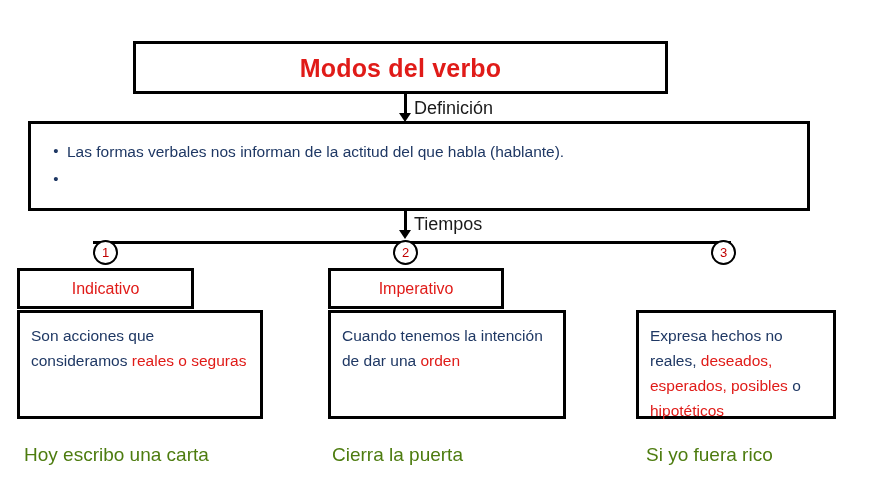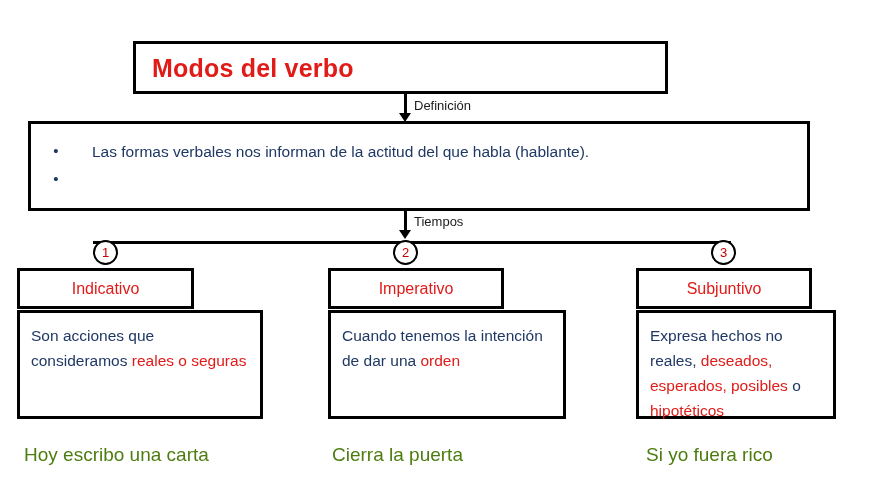--- a/index.html
+++ b/index.html
@@ -8,40 +8,40 @@
     font-family:"Liberation Sans", sans-serif;
     overflow:hidden;position:relative;
   }
   #canvas{position:absolute;left:0;top:0;width:873px;height:480px;}
 
   .box{position:absolute;background:#fff;border:3px solid #000;box-sizing:border-box;}
 
   
   #title-box{left:133px;top:41px;width:535px;height:53px;}
   #title-text{
-    position:absolute;left:16px;right:0;top:50%;transform:translateY(-50%);
-    text-align:left;color:#E01B18;font-size:25px;font-weight:bold;letter-spacing:.2px;
+    position:absolute;left:0;right:0;top:50%;transform:translateY(-50%);
+    text-align:center;color:#E01B18;font-size:25px;font-weight:bold;letter-spacing:.2px;
   }
 
   
   .vline{position:absolute;background:#000;width:3px;}
   .hline{position:absolute;background:#000;height:3px;}
   .arrowhead{
     position:absolute;width:0;height:0;
     border-left:6px solid transparent;border-right:6px solid transparent;
     border-top:9px solid #000;
   }
-  .conn-label{position:absolute;font-size:13px;color:#1a1a1a;white-space:nowrap;}
+  .conn-label{position:absolute;font-size:18px;color:#1a1a1a;white-space:nowrap;}
 
   
   #def-box{left:28px;top:121px;width:782px;height:90px;}
   #def-list{position:absolute;left:14px;top:16px;right:10px;}
   .bullet-row{display:flex;align-items:flex-start;margin-bottom:5px;}
   .bullet-dot{color:#1F3864;font-size:15px;line-height:22px;width:22px;flex:0 0 22px;text-align:center;}
-  .bullet-text{color:#1F3864;font-size:15.5px;line-height:23px;margin-left:25px;}
+  .bullet-text{color:#1F3864;font-size:15.5px;line-height:23px;}
 
   
   .num-circle{
     position:absolute;width:25px;height:25px;border-radius:50%;
     border:2.5px solid #000;background:#fff;box-sizing:border-box;
     display:flex;align-items:center;justify-content:center;
     color:#C00000;font-size:13px;z-index:5;
   }
 
   
@@ -119,23 +119,20 @@
   <div class="head-box" style="left:328px;top:268px;width:176px;">
     <div class="head-text">Imperativo</div>
   </div>
   <div class="body-box" style="left:328px;top:310px;width:238px;height:109px;">
     <div class="body-text">
       <span class="blue">Cuando tenemos la intención de dar una </span><span class="red">orden</span>
     </div>
   </div>
   <div class="example" style="left:332px;top:444px;text-align:center;">Cierra la puerta</div>
 
-  <div class="head-box" style="left:636px;top:268px;width:176px;">
-    <div class="head-text">Subjuntivo</div>
-  </div>
   <div class="body-box" style="left:636px;top:310px;width:200px;height:109px;">
     <div class="body-text">
       <span class="blue">Expresa hechos no reales, </span><span class="red">deseados, esperados, posibles</span><span class="blue"> o </span><span class="red">hipotéticos</span>
     </div>
   </div>
   <div class="example" style="left:646px;top:444px;">Si yo fuera rico</div>
 
 </div>
 
 </body></html>

